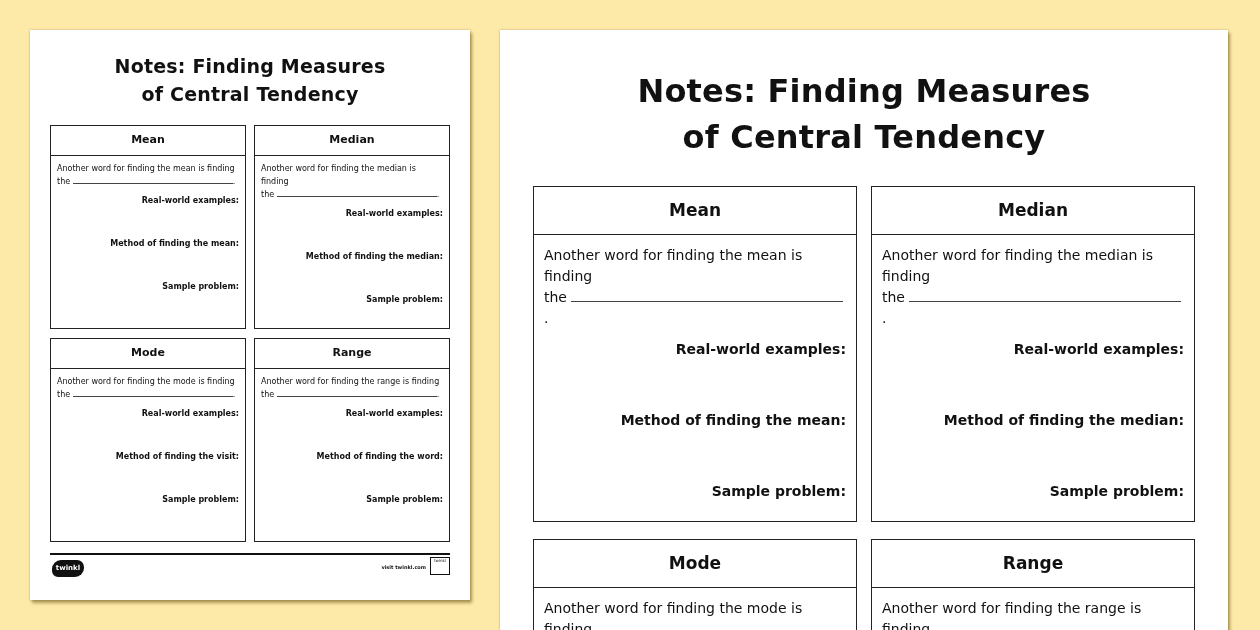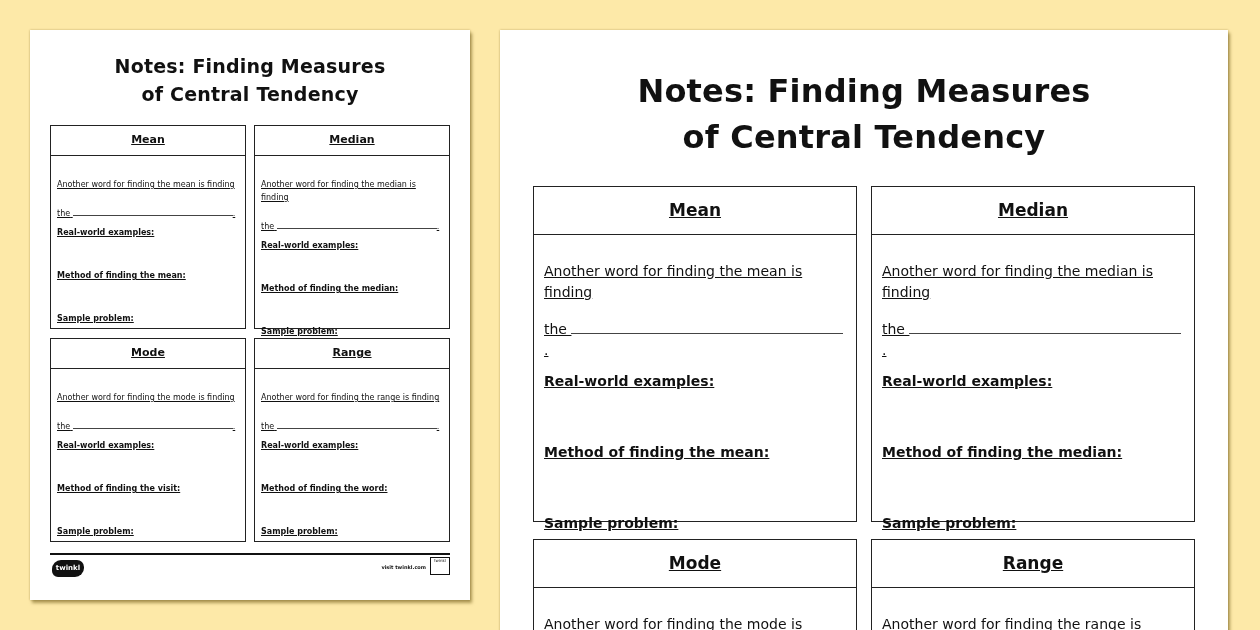--- a/index.html
+++ b/index.html
@@ -16,26 +16,26 @@
   .page-small { left:30px; top:30px; width:440px; height:570px; }
   .page-large { left:500px; top:30px; width:728px; height:620px; }
 
   .title {
     position:absolute; left:0; right:0; text-align:center; font-weight:bold;
     font-family:"DejaVu Sans", sans-serif; letter-spacing:0.2px;
   }
   .page-small .title { top:22px; font-size:19px; line-height:28px; }
   .page-large .title { top:38px; font-size:32px; line-height:46px; }
 
-  .box { position:absolute; border:1px solid #222; box-sizing:border-box;text-decoration:underline; }
+  .box { position:absolute; border:1px solid #222; box-sizing:border-box; }
   .box-head { border-bottom:1.5px solid #222; text-align:center; font-weight:bold; box-sizing:border-box; }
   .box-body { box-sizing:border-box; }
   .line { display:block; }
-  .q { font-weight:normal;margin-top:16px; }
-  .lbl { font-weight:bold; display:block; }
+  .q { font-weight:normal; }
+  .lbl { font-weight:bold; display:block;text-align:right; }
   .blank { display:inline-block; border-bottom:1px solid #444; vertical-align:baseline; }
 
   
   .page-small .box { width:196px; height:204px; }
   .page-small .box-head { height:30px; line-height:28px; font-size:11px; }
   .page-small .box-body { padding:6px 6px 0 6px; font-size:8px; line-height:13px; }
   .page-small .blank { width:160px; }
   .page-small .lbl.l1 { margin-top:6px; }
   .page-small .lbl.l2 { margin-top:30px; }
   .page-small .lbl.l3 { margin-top:30px; }

